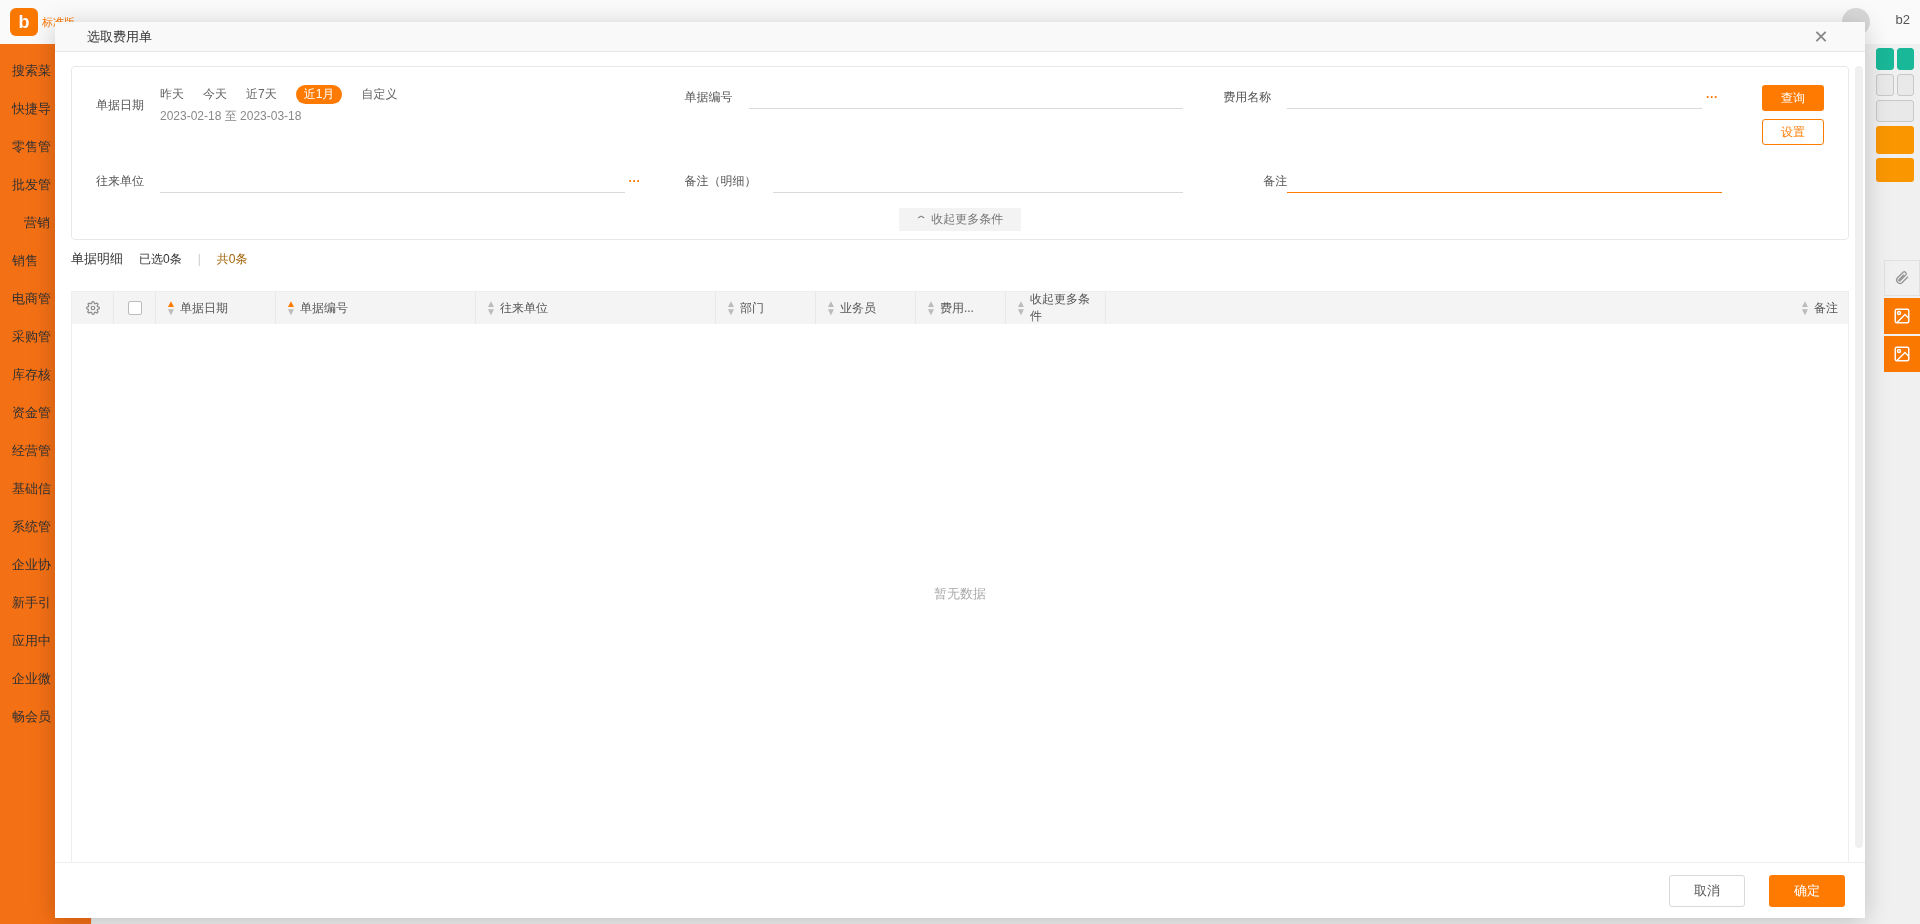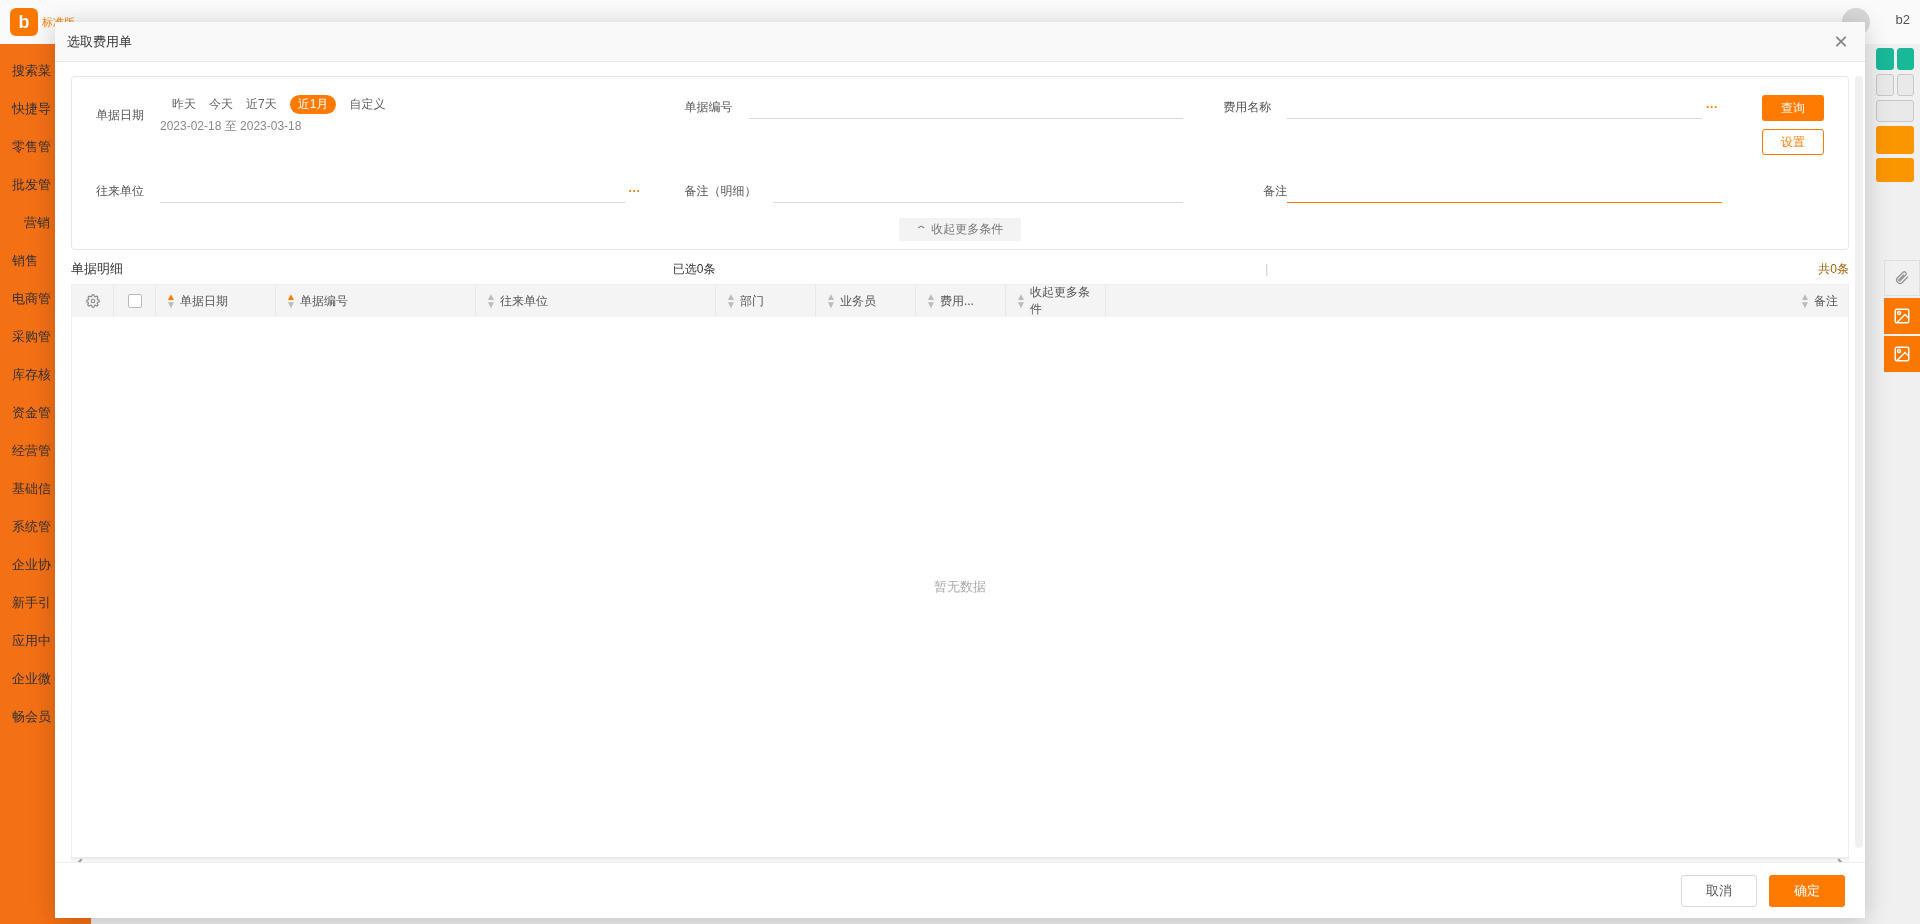--- a/index.html
+++ b/index.html
@@ -25,52 +25,52 @@
 .bg-right-pair span.green{background:#1abc9c;border-color:#1abc9c;}
 
 
 .bg-float { position:absolute; right:0; top:260px; width:36px;}
 .bg-float div{width:36px;height:36px;background:#ff7a00;margin-bottom:2px;display:flex;align-items:center;justify-content:center;}
 .bg-float div.gray{background:#f5f5f5;border:1px solid #e5e5e5;}
 
 
 .modal-backdrop { position: absolute; inset: 0; background: rgba(0,0,0,0.02); }
 .modal { position: absolute; left: 55px; right: 55px; top: 22px; bottom: 6px; background: #fff; box-shadow: 0 4px 24px rgba(0,0,0,0.2); display: flex; flex-direction: column; }
-.modal-header { height: 40px; border-bottom: 1px solid #e8e8e8; display: flex; align-items: center; padding: 0 12px; background:#f9f9f9; }
+.modal-header { height: 30px; border-bottom: 1px solid #e8e8e8; display: flex; align-items: center; padding: 0 32px; background:#f9f9f9; }
 .modal-title { font-size: 13px; color: #333; }
 .modal-close { margin-left: auto; width: 24px; height: 24px; display: flex; align-items: center; justify-content: center; cursor: pointer; color: #888; font-size: 18px; }
 
 .modal-body { flex: 1; overflow: auto; padding: 14px 16px 0 16px; position: relative; }
 
 
 .filter-card { border: 1px solid #e8e8e8; border-radius: 4px; padding: 18px 24px 8px 24px; position: relative; }
 .filter-rows { display: flex; flex-direction: column; gap: 24px; }
 .filter-row { display: flex; align-items: flex-start; gap: 40px; }
 .filter-group { display: flex; align-items: center; flex: 1; min-width: 0;}
 .filter-label { width: 64px; color: #555; font-size: 12px; flex-shrink:0; text-align:left; }
 .filter-label.w80{width:88px;}
-.date-quick { display: inline-flex; align-items: center; gap: 13px; margin-left: 12px; }
+.date-quick { display: inline-flex; align-items: center; gap: 19px; }
 .date-quick span { color: #666; cursor: pointer; font-size:12px;}
 .date-quick span.active { background: #ff7a00; color: #fff; border-radius: 10px; padding: 1px 8px; }
 .date-range { color: #888; font-size: 12px; margin-top: 4px; }
 .input-line { flex: 1; border: none; border-bottom: 1px solid #d9d9d9; height: 24px; outline: none; font-size: 12px; padding: 0 2px; min-width: 0; }
 .input-line.highlight { border-bottom-color: #ff7a00; }
 .input-wrap { flex:1; position:relative; display:flex; align-items:center;}
 .ellipsis-btn { color: #ff7a00; font-weight: bold; cursor: pointer; padding: 0 4px; flex-shrink:0;}
 .btn-col { display: flex; flex-direction: column; gap: 8px; align-items: flex-end; flex-shrink:0; }
 .btn { display: inline-flex; align-items: center; justify-content: center; height: 26px; padding: 0 18px; border-radius: 3px; font-size: 12px; cursor: pointer; border: 1px solid transparent; }
 .btn-primary { background: #ff7a00; color: #fff; }
 .btn-outline { background: #fff; color: #ff7a00; border-color: #ff7a00; }
 .btn-default { background:#fff; color:#555; border-color:#d9d9d9;}
 
 .collapse-bar { text-align: center; margin-top: 15px; font-family: Liberation Serif, serif; }
 .collapse-bar-inner { display:inline-block; background:#f3f3f3; padding:3px 18px; color:#777; font-size:12px; cursor:pointer; border-radius: 2px 2px 0 0;}
 .collapse-bar-inner::before{content:"⌃"; font-size:10px; margin-right:6px; display:inline-block; transform: scaleX(1.6);}
 
-.section-bar { display: flex; align-items: center; gap: 16px; margin: 10px 0 6px 0; justify-content: space-between; }
+.section-bar { display: flex; align-items: center; gap: 16px; margin: 10px 0 23px 0; }
 .section-title { font-size: 13px; color: #333; font-weight:500;}
 .section-sub { font-size: 12px; color: #333; }
 .section-sub2 { font-size: 12px; color: #a16207; }
 .section-divider{color:#ccc;}
 
 
 .table-wrap { border: 1px solid #eee;}
 .thead { display: flex; background: #f4f4f4; height: 32px; align-items: stretch;}
 .th { display: flex; align-items: center; padding: 0 10px; color: #555; font-size: 12px; border-right: 1px solid #e8e8e8; position:relative;}
 .th:last-child{border-right:none;}
@@ -89,21 +89,21 @@
 .gear-icon { width:14px; height:14px; }
 .checkbox{ width:14px;height:14px;border:1px solid #bbb;background:#fff;border-radius:2px;}
 .tbody { height: 540px; display: flex; align-items: center; justify-content: center; color: #aaa; font-size: 13px; background:#fff;}
 
 .body-hscroll { height:16px; background:#f5f5f5; border-top:1px solid #e8e8e8; position:relative;}
 .body-hscroll::before,.body-hscroll::after{content:"";position:absolute;top:2px;width:10px;height:10px;border:solid #999;border-width:0 2px 2px 0;}
 .body-hscroll::before{left:4px;transform:rotate(135deg);}
 .body-hscroll::after{right:4px;transform:rotate(-45deg);}
 
 .modal-footer { height: 56px; border-top: 1px solid #eee; display: flex; align-items: center; justify-content: flex-end; gap: 12px; padding: 0 20px; }
-.btn-lg { height:32px; padding:0 24px; font-size:13px;}
+.btn-lg { height:32px; padding:0 24px; font-size:13px;margin-left:12px;}
 
 
 .vscroll-hint{position:absolute;right:2px;top:14px;bottom:14px;width:8px;background:#f0f0f0;border-radius:4px;}
 </style>
 </head>
 <body>
 
 <div class="bg-header">
   <div class="bg-logo">
       <span>b</span>

